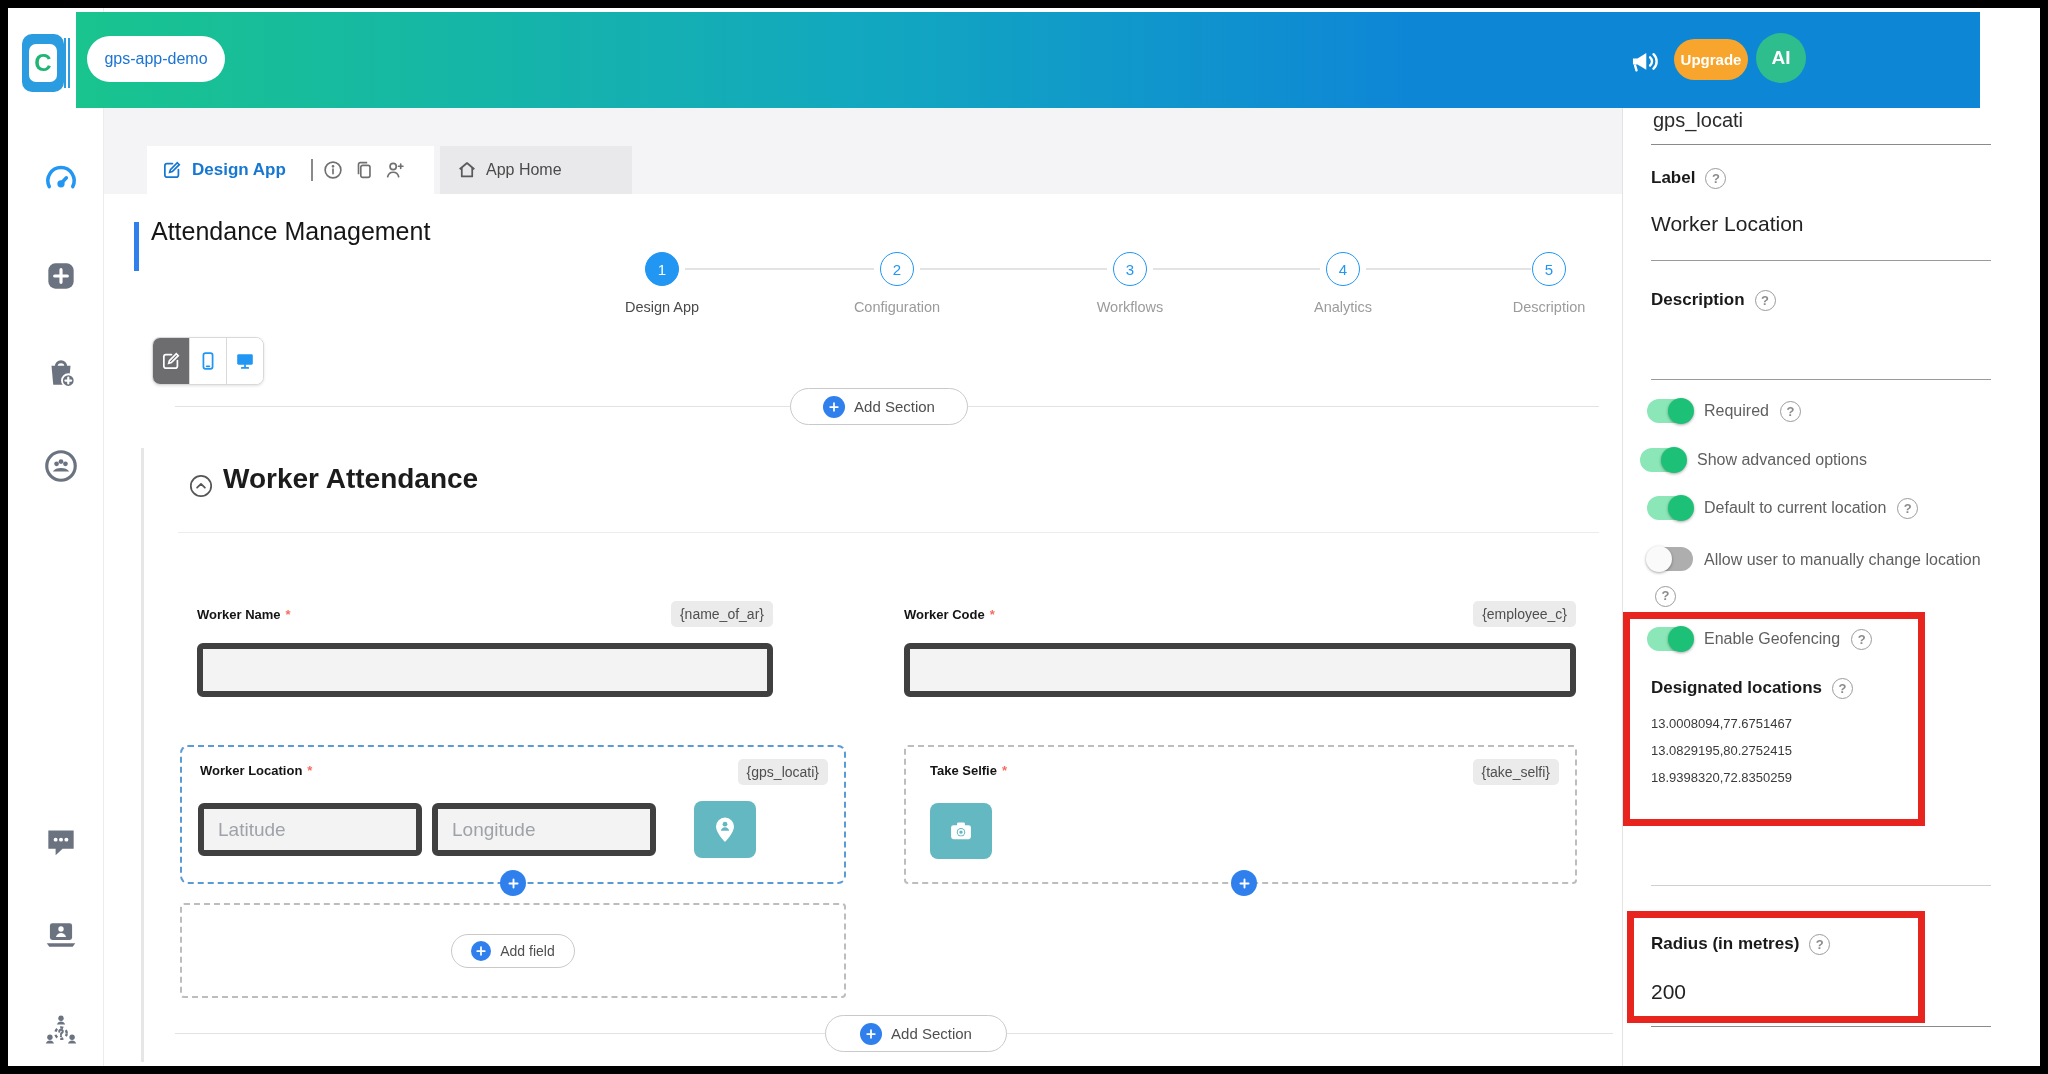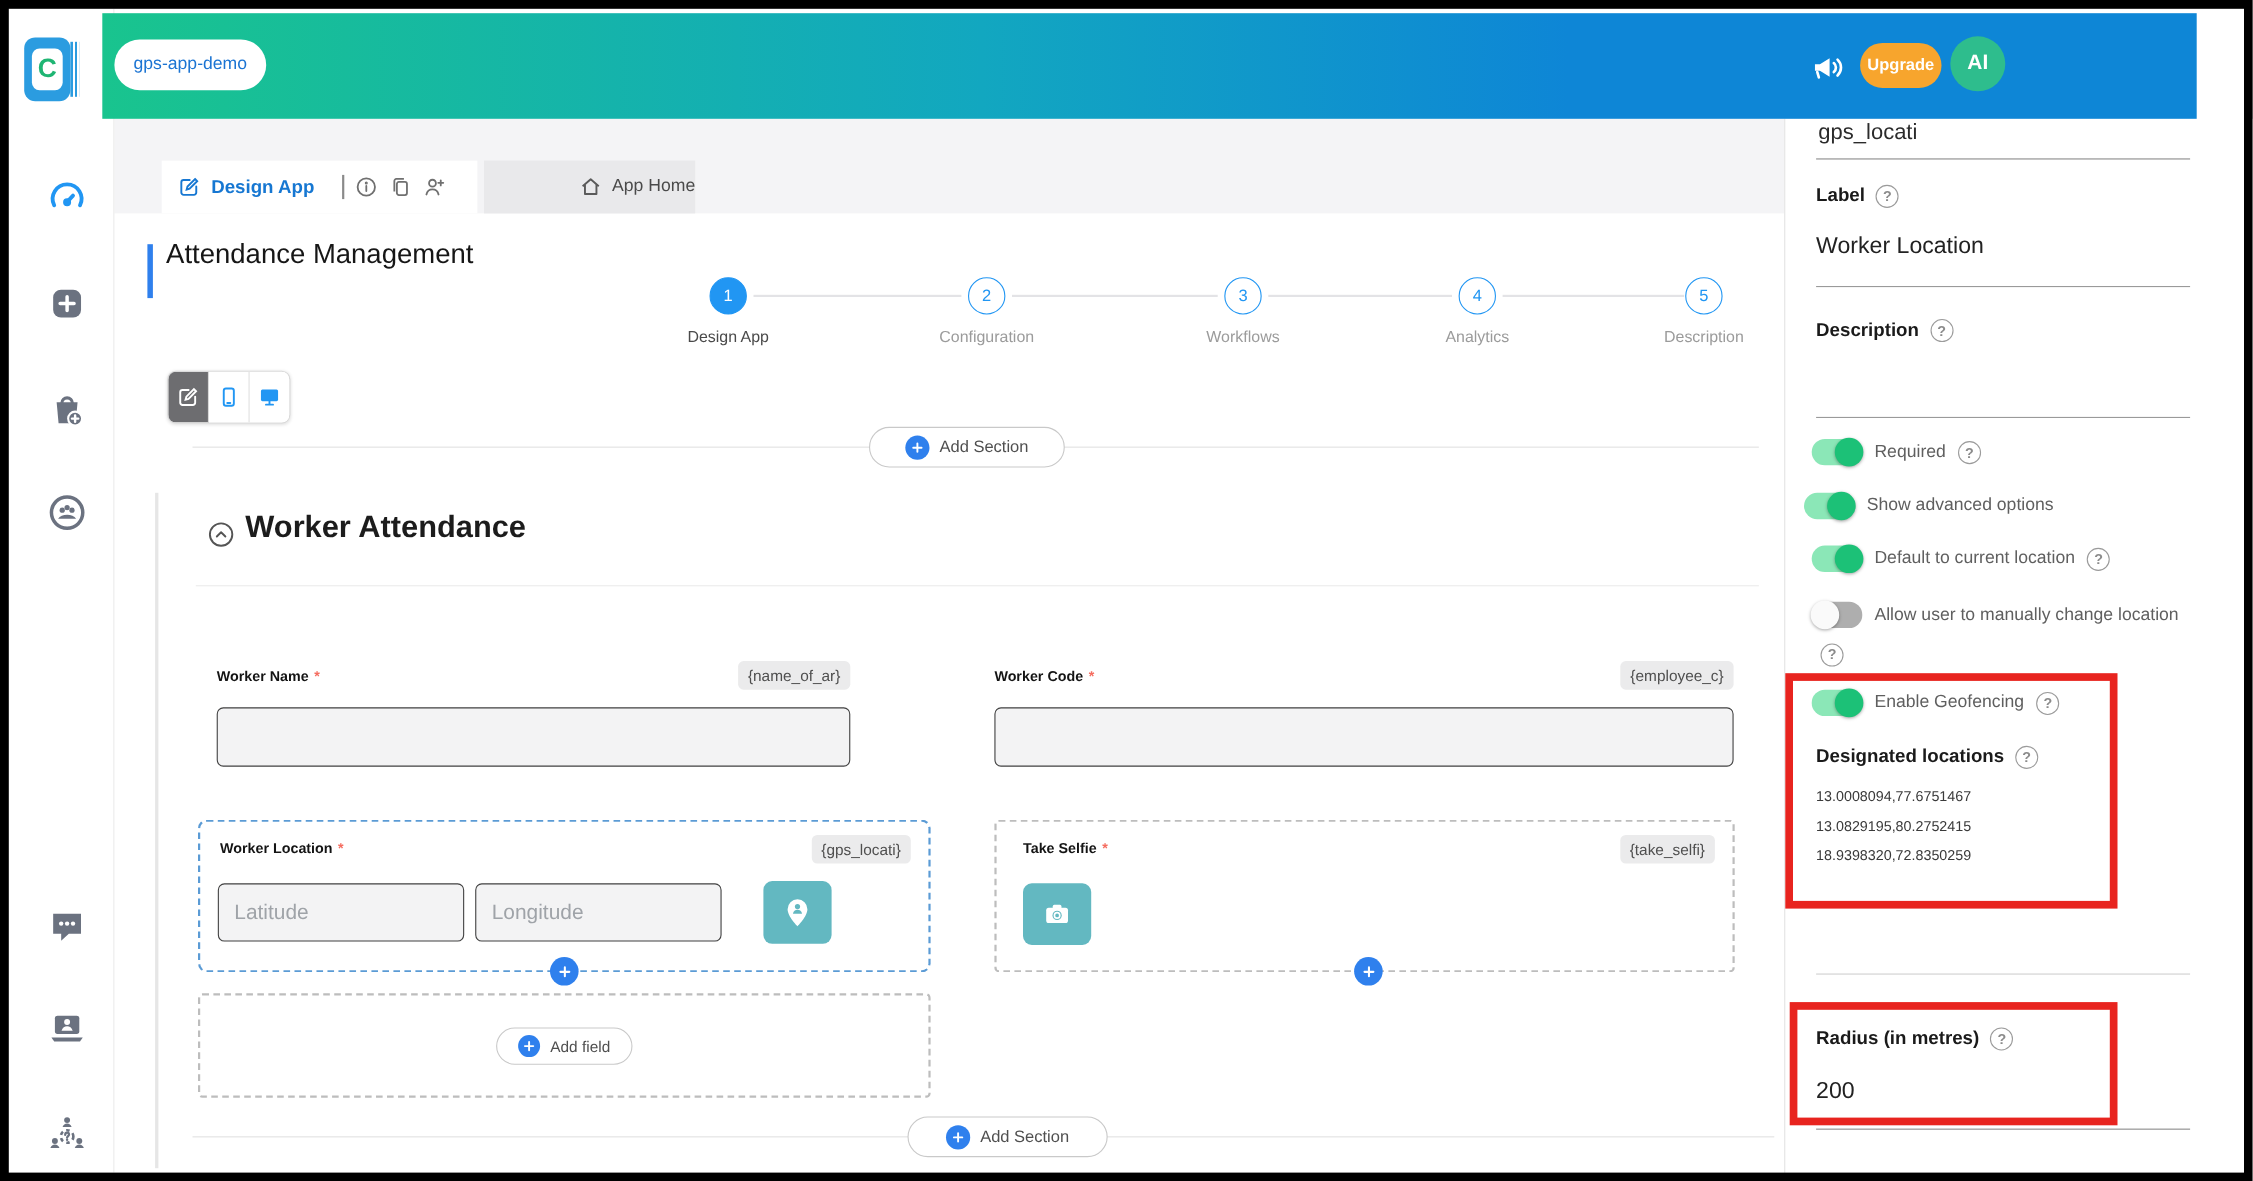--- a/index.html
+++ b/index.html
@@ -14,35 +14,35 @@
             display:flex;align-items:center;justify-content:center;}
   .logo .inner{width:28px;height:38px;background:#fff;border-radius:7px;display:flex;align-items:center;justify-content:center;
                font-weight:bold;font-size:24px;color:#1fb573;}
   .logo .stripes{position:absolute;right:0;top:6px;width:8px;height:50px;
                  background:repeating-linear-gradient(90deg,#2b9ce0 0 2px,#fff 2px 4px);}
   .sicon{position:absolute;left:33px;width:40px;height:40px;display:flex;align-items:center;justify-content:center;cursor:pointer;}
   .sicon svg{width:38px;height:38px;}
 
   
   .header{position:absolute;left:76px;top:12px;width:1904px;height:96px;z-index:6;
-          background:linear-gradient(90deg,#19c48e 0%,#12a7c0 42%,#0e86d6 70%,#0e86d6 100%);margin-left:17px;}
+          background:linear-gradient(90deg,#19c48e 0%,#12a7c0 42%,#0e86d6 70%,#0e86d6 100%);}
   .appname{position:absolute;left:11px;top:24px;width:138px;height:46px;background:#fff;border-radius:23px;
            display:flex;align-items:center;justify-content:center;font-size:16px;color:#1b74d3;cursor:pointer;}
   .megaphone{position:absolute;left:1552px;top:32px;width:34px;height:34px;cursor:pointer;}
   .upgrade{position:absolute;left:1598px;top:27px;width:74px;height:41px;background:#f7a52d;border:none;border-radius:21px;
            color:#fff;font-size:15px;font-weight:600;display:flex;align-items:center;justify-content:center;cursor:pointer;}
   .avatar{position:absolute;left:1680px;top:21px;width:50px;height:50px;border-radius:50%;background:#2ebd8d;color:#fff;
           font-size:19px;font-weight:700;display:flex;align-items:center;justify-content:center;cursor:pointer;}
 
   
   .main{position:absolute;left:103px;top:108px;width:1519px;height:958px;background:#fff;overflow:hidden;z-index:4;}
   .tabstrip{position:absolute;left:0;top:0;width:1519px;height:86px;background:#f4f4f6;}
   .tab{position:absolute;top:38px;height:48px;display:flex;align-items:center;cursor:pointer;}
   .tab-design{left:44px;width:273px;background:#fff;padding-left:14px;gap:9px;}
-  .tab-home{left:337px;width:176px;background:#e9e9eb;padding-left:16px;gap:8px;justify-content:flex-end;}
+  .tab-home{left:337px;width:176px;background:#e9e9eb;padding-left:16px;gap:8px;}
   .tab-label-active{font-size:17px;font-weight:600;color:#1677d2;}
   .tab-label{font-size:16px;color:#4a4a4a;}
   .tab-sep{width:2px;height:22px;background:#8a8a8a;margin-left:16px;}
   .ticon{width:22px;height:22px;display:flex;align-items:center;justify-content:center;cursor:pointer;}
 
   .title-bar{position:absolute;left:31px;top:114px;width:5px;height:49px;background:#2f80ed;}
   .page-title{position:absolute;left:48px;top:104px;width:340px;font-size:25px;font-weight:500;line-height:39px;color:#161616;}
 
   .step{position:absolute;top:144px;width:150px;display:flex;flex-direction:column;align-items:center;cursor:pointer;}
   .step .circ{width:34px;height:34px;border-radius:50%;display:flex;align-items:center;justify-content:center;
@@ -65,21 +65,21 @@
   .plusdot svg{width:14px;height:14px;}
 
   .section-chevron{position:absolute;left:85px;top:365px;width:26px;height:26px;cursor:pointer;}
   .section-title{position:absolute;left:120px;top:355px;font-size:28px;font-weight:600;color:#1c1c1c;}
   .left-rail{position:absolute;left:38px;top:340px;width:3px;height:614px;background:#e6e6e6;}
 
   .labelrow{position:absolute;height:36px;display:flex;align-items:center;justify-content:space-between;}
   .flabel{font-size:13px;font-weight:700;color:#141414;}
   .req{color:#f56d60;margin-left:5px;font-weight:700;}
   .chip{background:#ebebec;border-radius:5px;padding:5px 9px;font-size:14px;color:#4f4f4f;}
-  .ghost-input{position:absolute;background:#f3f3f4;border:1px solid #404040;border-radius:6px;box-sizing:border-box;
+  .ghost-input{position:absolute;background:#f3f3f4;border:6px solid #404040;border-radius:6px;box-sizing:border-box;
                font-size:19px;color:#333;padding:4px 14px;font-family:inherit;}
   .ghost-input::placeholder{color:#9fa3a8;}
 
   .fieldbox{position:absolute;border-radius:8px;box-sizing:border-box;}
   .fieldbox.selected{border:2px dashed #5b9bd5;}
   .fieldbox.idle{border:2px dashed #bdbdbd;border-radius:4px;}
   .fieldbox .inlabel{position:absolute;left:18px;top:16px;}
   .fieldbox .inchip{position:absolute;right:16px;top:12px;}
   .tealbtn{position:absolute;background:#63b8c1;border:none;border-radius:8px;display:flex;align-items:center;justify-content:center;cursor:pointer;}
   .boxplus{position:absolute;bottom:-14px;width:26px;height:26px;border-radius:50%;background:#2f80ed;

